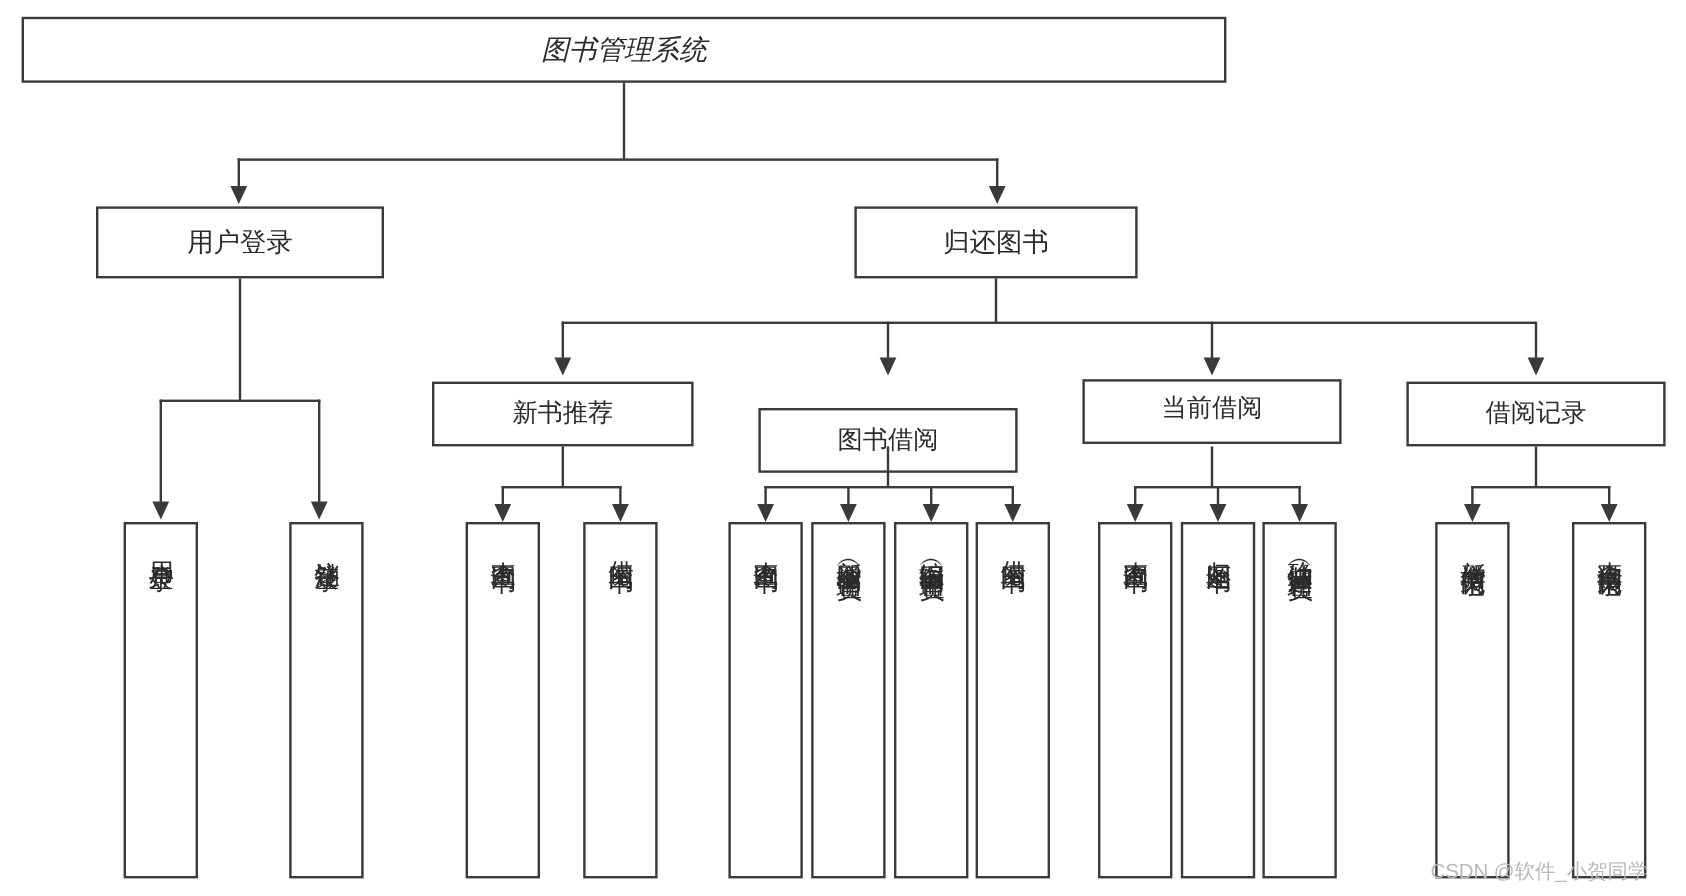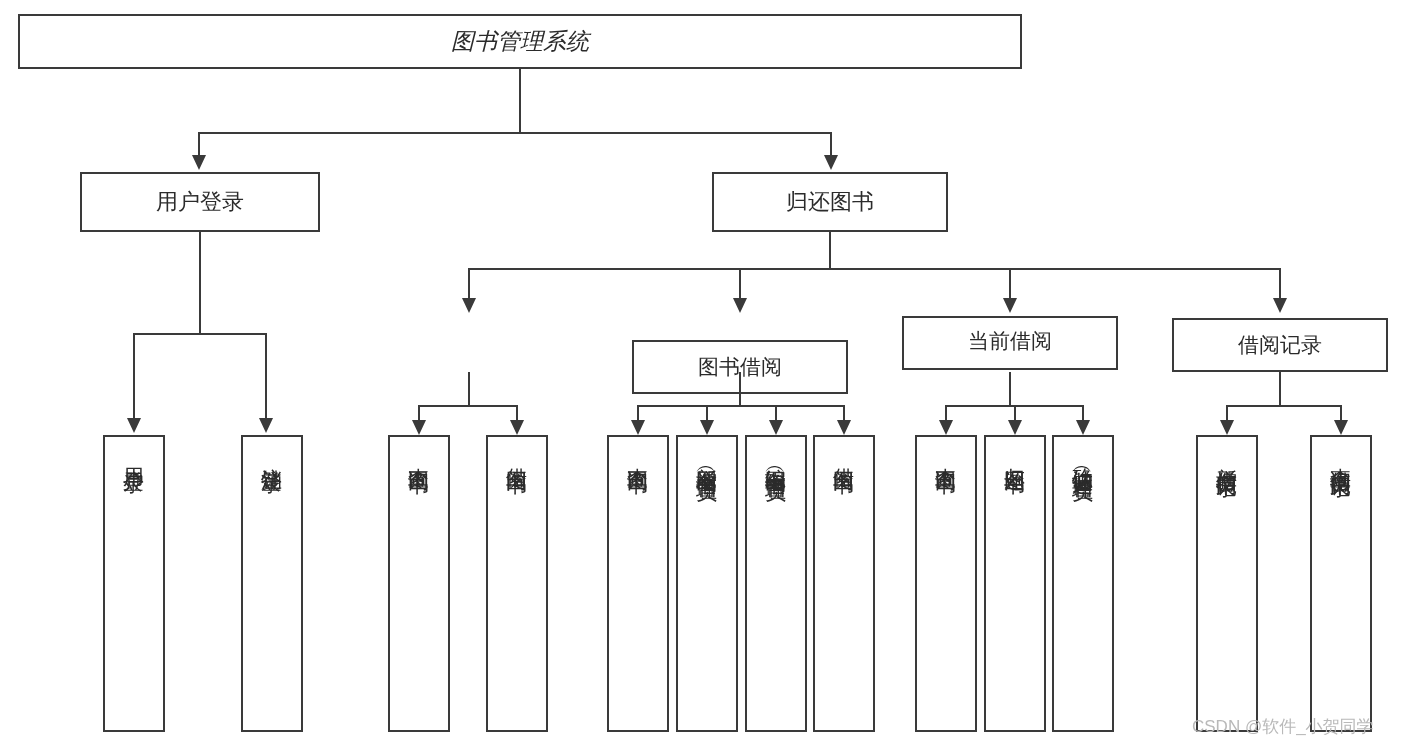--- a/index.html
+++ b/index.html
@@ -114,20 +114,23 @@
   <div class="hline" style="left:468px; top:268px; width:812px; height:2px;"></div>
   <div class="vline" style="left:468px; top:268px; width:2px; height:32px;"></div>
   <div class="arrow" style="left:462px; top:298px;"></div>
   <div class="vline" style="left:739px; top:268px; width:2px; height:32px;"></div>
   <div class="arrow" style="left:733px; top:298px;"></div>
   <div class="vline" style="left:1009px; top:268px; width:2px; height:32px;"></div>
   <div class="arrow" style="left:1003px; top:298px;"></div>
   <div class="vline" style="left:1279px; top:268px; width:2px; height:32px;"></div>
   <div class="arrow" style="left:1273px; top:298px;"></div>
 
+  <div class="node lvl3" style="left:360px; top:318px; width:218px; height:54px;">
+    <span class="label">新书推荐</span>
+  </div>
   <div class="node lvl3" style="left:632px; top:318px; width:216px; height:54px;margin-top:22px;">
     <span class="label">图书借阅</span>
   </div>
   <div class="node lvl3" style="left:902px; top:316px; width:216px; height:54px;font-family:Liberation Mono, monospace;">
     <span class="label">当前借阅</span>
   </div>
   <div class="node lvl3" style="left:1172px; top:318px; width:216px; height:54px;">
     <span class="label">借阅记录</span>
   </div>
 

